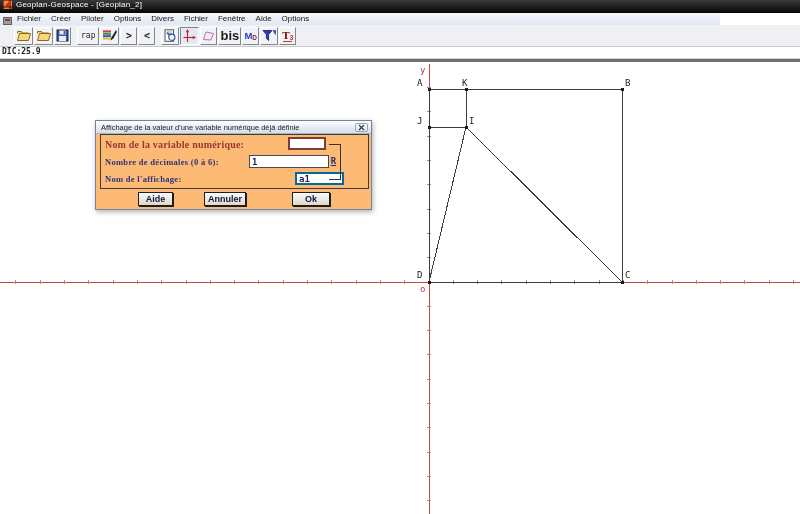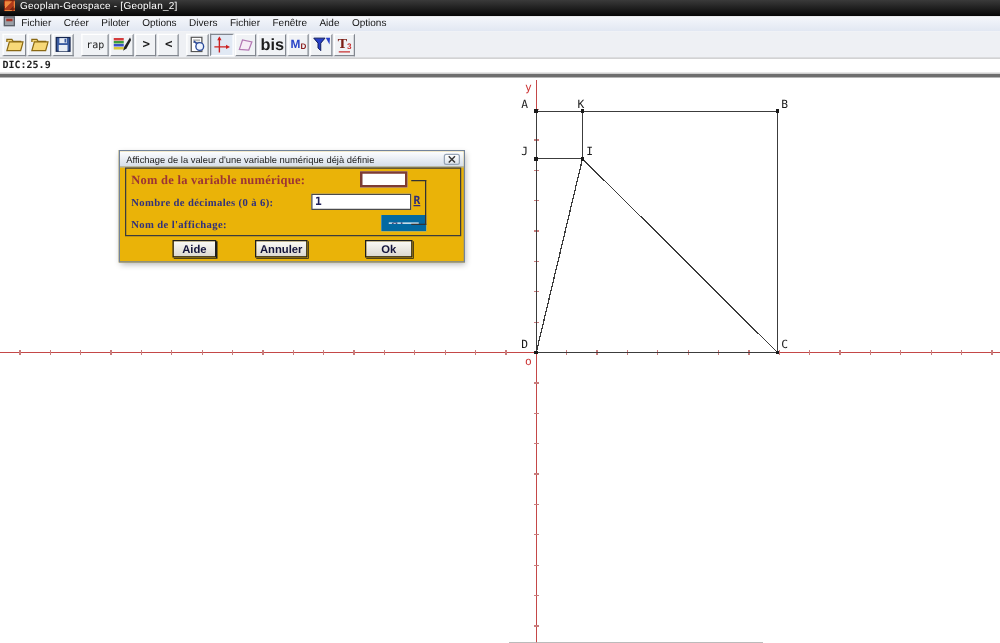--- a/index.html
+++ b/index.html
@@ -8,29 +8,29 @@
   .screen{position:relative;width:800px;height:514px;background:#ffffff;overflow:hidden}
 
   
   .titlebar{position:absolute;left:0;top:0;width:800px;height:13px;
     background:linear-gradient(#3a3a3a,#050505);color:#fff;display:flex;align-items:flex-start;z-index:6}
   .app-icon{width:9px;height:9px;margin-left:3px;border:1px solid #57201006;border-radius:1px;
     background:linear-gradient(135deg,#f0893e 0 40%,#b03a1a 40% 75%,#7a2410 75%);flex:0 0 auto}
   .titlebar .title{font-size:8px;margin-left:4px;letter-spacing:.2px;white-space:nowrap}
 
   
-  .menubar{position:absolute;left:0;top:13px;width:800px;height:12px;
-    background:linear-gradient(#f5f7fb,#e1e7f2);display:flex;align-items:flex-start;z-index:6}
+  .menubar{position:absolute;left:0;top:13px;width:720px;height:12px;
+    background:linear-gradient(#f5f7fb,#e1e7f2);display:flex;align-items:flex-end;z-index:6}
   .child-icon{width:9px;height:8px;margin-left:3px;background:#9aa0a8;border:1px solid #5a5f68;position:relative;flex:0 0 auto}
   .child-icon::after{content:"";position:absolute;left:1px;top:1px;width:5px;height:2px;background:#a63226}
   .menu-item{font-size:8px;color:#141414;padding:0 5px;height:12px;line-height:12px;white-space:nowrap;cursor:default}
 
   
   .toolbar{position:absolute;left:0;top:25px;width:800px;height:22px;background:#eef0f4;
-    border-bottom:1px solid #c7c7c7;display:flex;align-items:center;z-index:6;padding-left:2px}
+    border-bottom:1px solid #c7c7c7;display:flex;align-items:center;z-index:6;padding-left:14px}
   .tb-btn{position:relative;height:18px;min-width:17px;padding:0 1px;margin-right:1px;background:#f0f2f5;
     border:1px solid;border-color:#ffffff #82878f #82878f #ffffff;
     display:flex;align-items:center;justify-content:center;cursor:default}
   .tb-btn.pressed{border-color:#82878f #ffffff #ffffff #82878f;background:#e1e9f4}
   .tb-sep{width:5px;height:18px}
   .tb-btn .ico{display:flex;align-items:center;justify-content:center;line-height:0}
   .tb-btn .lbl{font-size:9px;font-weight:bold;color:#1d1d1d;line-height:1}
   .tb-btn .sub{font-size:6.5px;font-weight:bold;line-height:1;margin-top:5px}
   [data-name="toolbar-button-rap"] .lbl{font-weight:normal;font-size:8px;font-family:"DejaVu Sans Mono",monospace;padding:0 2px}
   [data-name="toolbar-button-next"] .lbl,[data-name="toolbar-button-prev"] .lbl{font-size:10px;font-family:"DejaVu Sans Mono",monospace}
@@ -47,39 +47,39 @@
 
   
   .separator{position:absolute;left:0;top:58px;width:800px;height:4px;z-index:6;
     background:linear-gradient(#cfcfcf 0,#cfcfcf 1px,#6e6e6e 1px,#6e6e6e 100%)}
 
   
   svg.figure{position:absolute;left:0;top:0;z-index:1;shape-rendering:crispEdges}
   svg.figure text{shape-rendering:auto}
 
   
-  .dialog{position:absolute;left:95px;top:120px;width:277px;height:90px;background:#eab308;
+  .dialog{position:absolute;left:95px;top:120px;width:277px;height:90px;background:#fdba74;
     border:1px solid #72839b;box-shadow:1px 2px 5px rgba(0,0,0,.3);z-index:10}
   .dlg-title{position:absolute;left:0;top:0;right:0;height:13px;
     background:linear-gradient(#fdfeff,#d6dee9);border-bottom:1px solid #aab6c4;display:flex;align-items:center}
   .dlg-title .t{font-size:7.5px;color:#1c1c1c;margin-left:5px;white-space:nowrap}
   .dlg-close{position:absolute;right:3px;top:2px;width:13px;height:9px;border:1px solid #97a5b6;border-radius:2px;
     background:linear-gradient(#ffffff,#dce3eb);display:flex;align-items:center;justify-content:center;line-height:0;cursor:default}
   .dlg-panel{position:absolute;left:4px;top:13px;width:269px;height:55px;border:1px solid #3c3c3c}
   .f-label{position:absolute;font-family:Liberation Serif, serif;font-weight:bold;white-space:nowrap;line-height:1}
   .f-label.red{color:#9c3434;font-size:10px;letter-spacing:.2px}
   .f-label.navy{color:#31317c;font-size:8.5px;letter-spacing:.3px}
   #lbl-variable{left:4px;top:5px}
   #lbl-decimals{left:4px;top:23px}
   #lbl-display{left:4px;top:40px}
   .f-input{position:absolute;background:#fff;font-family:"DejaVu Sans Mono",monospace;font-size:9px;
     font-weight:bold;color:#20205a;padding:0 0 0 2px;height:13px;outline:none;border-radius:0}
   #input-variable{left:187px;top:2px;width:38px;border:2px solid #7d3c34}
   #input-decimals{left:148px;top:20px;width:80px;border:1px solid #4a4a4a}
-  #input-display{left:204px;top:37px;width:36px;border:6px solid #0369a1}
+  #input-display{left:194px;top:37px;width:49px;border:2px solid #0369a1}
   .bracket{position:absolute;left:228px;top:9px;width:12px;height:36px;
     border-top:1px solid #333;border-bottom:1px solid #333;border-right:1px solid #333}
   .r-btn{position:absolute;left:227px;top:21px;width:11px;text-align:center;
     font-family:"DejaVu Sans Mono",monospace;font-size:9px;font-weight:bold;color:#2c2c7a;text-decoration:underline;cursor:default}
   .dlg-btn{position:absolute;top:71px;height:14px;background:linear-gradient(#faf9f6,#dcd9d0);
     border:1px solid #1d1d1d;box-shadow:1px 1px 0 #1d1d1d;border-radius:0;
     font-family:"Liberation Sans",sans-serif;font-size:9px;font-weight:bold;color:#14143c;
     display:flex;align-items:center;justify-content:center;cursor:default;padding:0}
   #btn-aide{left:42px;width:35px}
   #btn-annuler{left:108px;width:42px}

